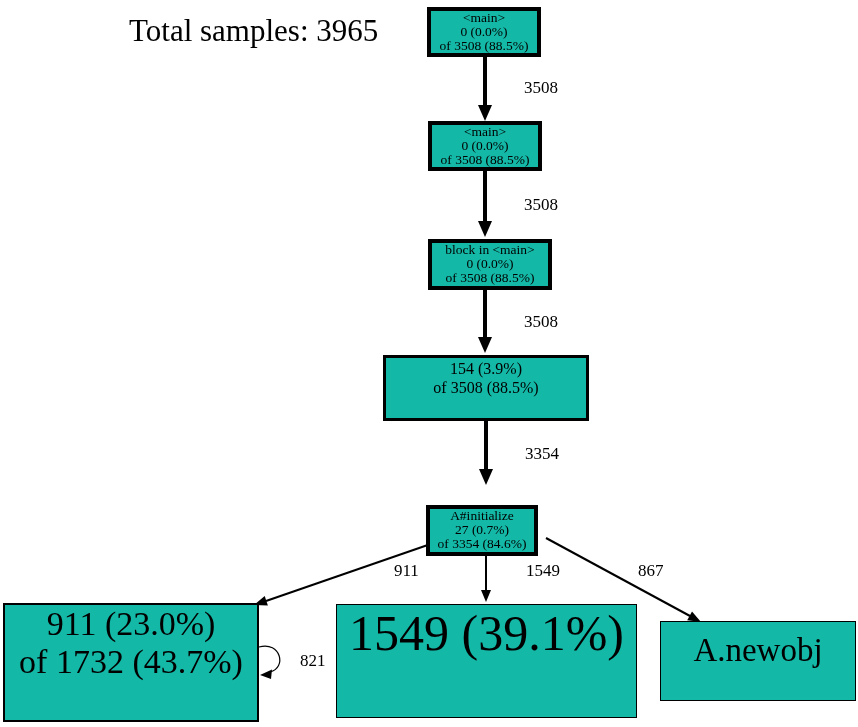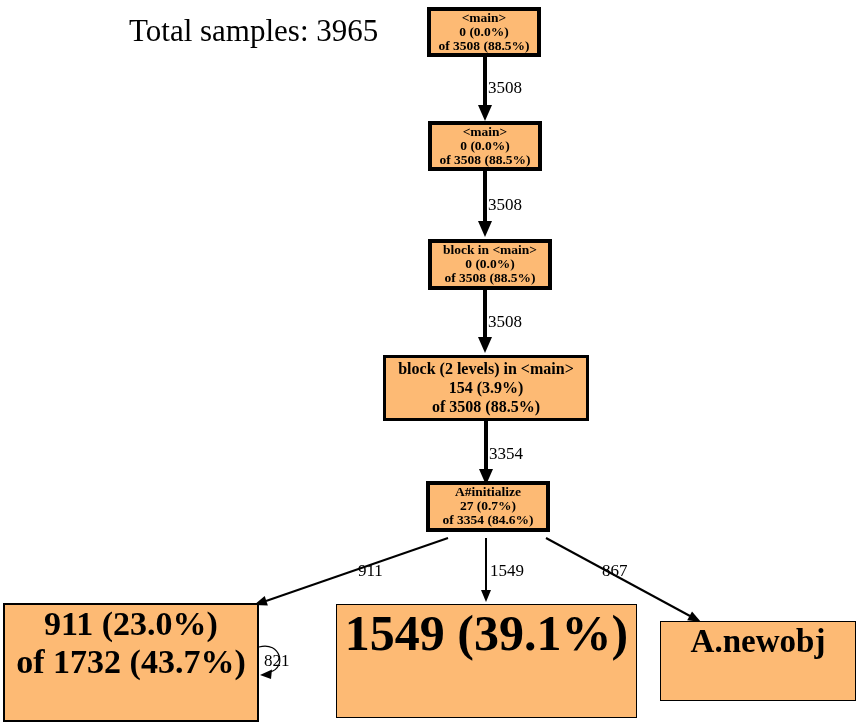--- a/index.html
+++ b/index.html
@@ -5,40 +5,40 @@
   html,body{margin:0;padding:0;background:#ffffff;}
   #canvas{
     position:relative;width:858px;height:727px;background:#ffffff;
     font-family:"Liberation Serif", serif;color:#000;overflow:hidden;
   }
   #title{
     position:absolute;left:129px;top:14px;font-size:31px;line-height:34px;
     white-space:nowrap;
   }
   .node{
-    position:absolute;background:#fdba74;border-style:solid;border-color:#000;
-    box-sizing:border-box;overflow:hidden;font-weight:bold;
+    position:absolute;background:#14b8a6;border-style:solid;border-color:#000;
+    box-sizing:border-box;overflow:hidden;
   }
   .node .ln{display:block;text-align:center;white-space:nowrap;}
   .node .ln.first{text-align:center;}
   .small{font-size:13.5px;line-height:13.8px;padding:0 5px;}
   .n1{left:427px;top:7px;width:114px;height:50px;border-width:4px;}
   .n2{left:428px;top:121px;width:114px;height:50px;border-width:4px;}
   .n3{left:428px;top:239px;width:124px;height:51px;border-width:4px;}
   .n4{left:383px;top:355px;width:206px;height:66px;border-width:3px;
       font-size:16px;line-height:19px;padding:1px 6px;}
-  .n5{left:426px;top:481px;width:124px;height:51px;border-width:4px;}
+  .n5{left:426px;top:505px;width:112px;height:51px;border-width:4px;}
   .n6{left:3px;top:603px;width:256px;height:119px;border-width:2px;
       font-size:34px;line-height:38px;padding:0 8px;}
   .n7{left:336px;top:604px;width:301px;height:114px;border-width:1.5px;
       font-size:50px;line-height:54px;padding:1px 6px;}
   .n8{left:660px;top:621px;width:196px;height:80px;border-width:1.5px;
-      font-size:33px;line-height:37px;padding:1px 8px;}
+      font-size:33px;line-height:37px;padding:10px 8px;}
   .elabel{
-    position:absolute;font-size:17px;line-height:18px;white-space:nowrap;
+    position:absolute;font-size:17px;line-height:18px;white-space:nowrap;margin-left:36px;
   }
   #edges{position:absolute;left:0;top:0;width:858px;height:727px;}
 </style>
 </head>
 <body>
 
 <div id="canvas">
 
   <div id="title">Total samples: 3965</div>
 
@@ -81,21 +81,20 @@
     <span class="ln">of 3508 (88.5%)</span>
   </div>
 
   <div class="node small n3">
     <span class="ln first">block in &lt;main&gt;</span>
     <span class="ln">0 (0.0%)</span>
     <span class="ln">of 3508 (88.5%)</span>
   </div>
 
   <div class="node n4">
-    <span class="ln first">block (2 levels) in &lt;main&gt;</span>
     <span class="ln">154 (3.9%)</span>
     <span class="ln">of 3508 (88.5%)</span>
   </div>
 
   <div class="node small n5">
     <span class="ln first">A#initialize</span>
     <span class="ln">27 (0.7%)</span>
     <span class="ln">of 3354 (84.6%)</span>
   </div>
 

